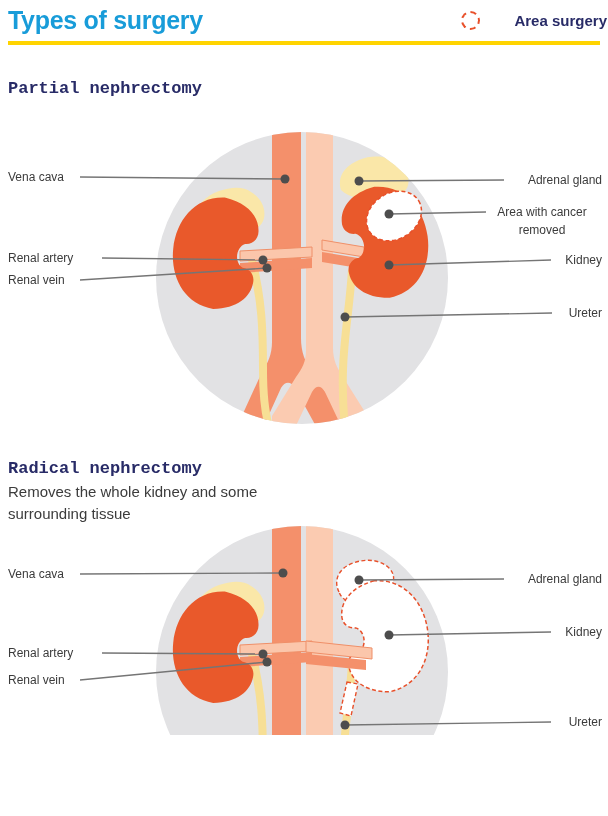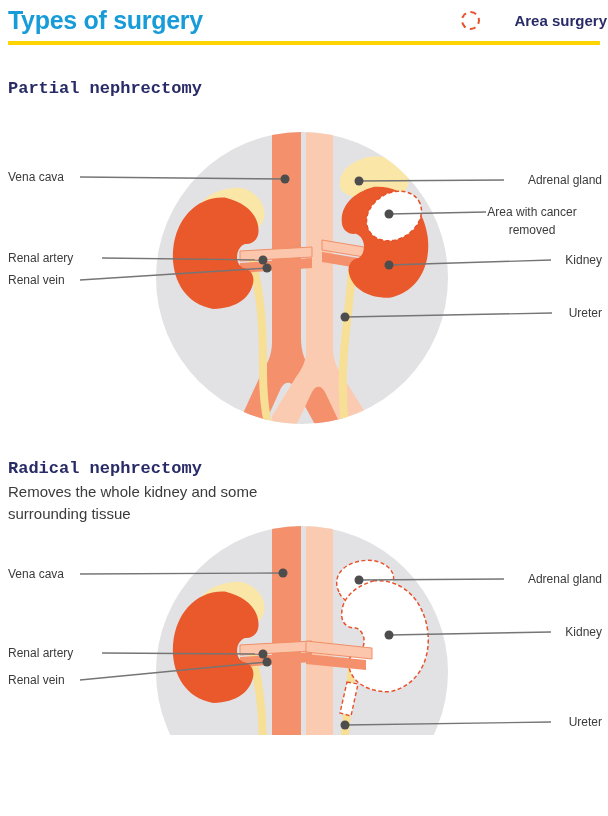--- a/index.html
+++ b/index.html
@@ -80,21 +80,21 @@
         <circle cx="359" cy="61" r="4.5"></circle>
           <circle cx="389" cy="94" r="4.5"></circle>
           <circle cx="389" cy="145" r="4.5"></circle>
         <circle cx="345" cy="197" r="4.5"></circle>
       </g>
     </svg>
     <div class="lbl" style="left:8px;top:48px">Vena cava</div>
     <div class="lbl" style="left:8px;top:129px">Renal artery</div>
     <div class="lbl" style="left:8px;top:151px">Renal vein</div>
     <div class="lbl r" style="right:6px;top:51px">Adrenal gland</div>
-    <div class="lbl r wrap" style="right:16px;top:83px">Area with cancer removed</div>
+    <div class="lbl r wrap" style="right:6px;top:83px">Area with cancer removed</div>
     <div class="lbl r" style="right:6px;top:131px">Kidney</div>
     <div class="lbl r" style="right:6px;top:184px">Ureter</div>
   </div>
 
   <div class="abs sec-sub" style="top:481px">Removes the whole kidney and some surrounding tissue</div>
   <div class="abs sec-head" style="top:459px">Radical nephrectomy</div>
 
   <div class="abs diag" style="top:510px">
     <svg width="608" height="310" viewBox="0 0 608 310">
       <use href="#anatomy-base" transform="translate(0,4)"></use>

